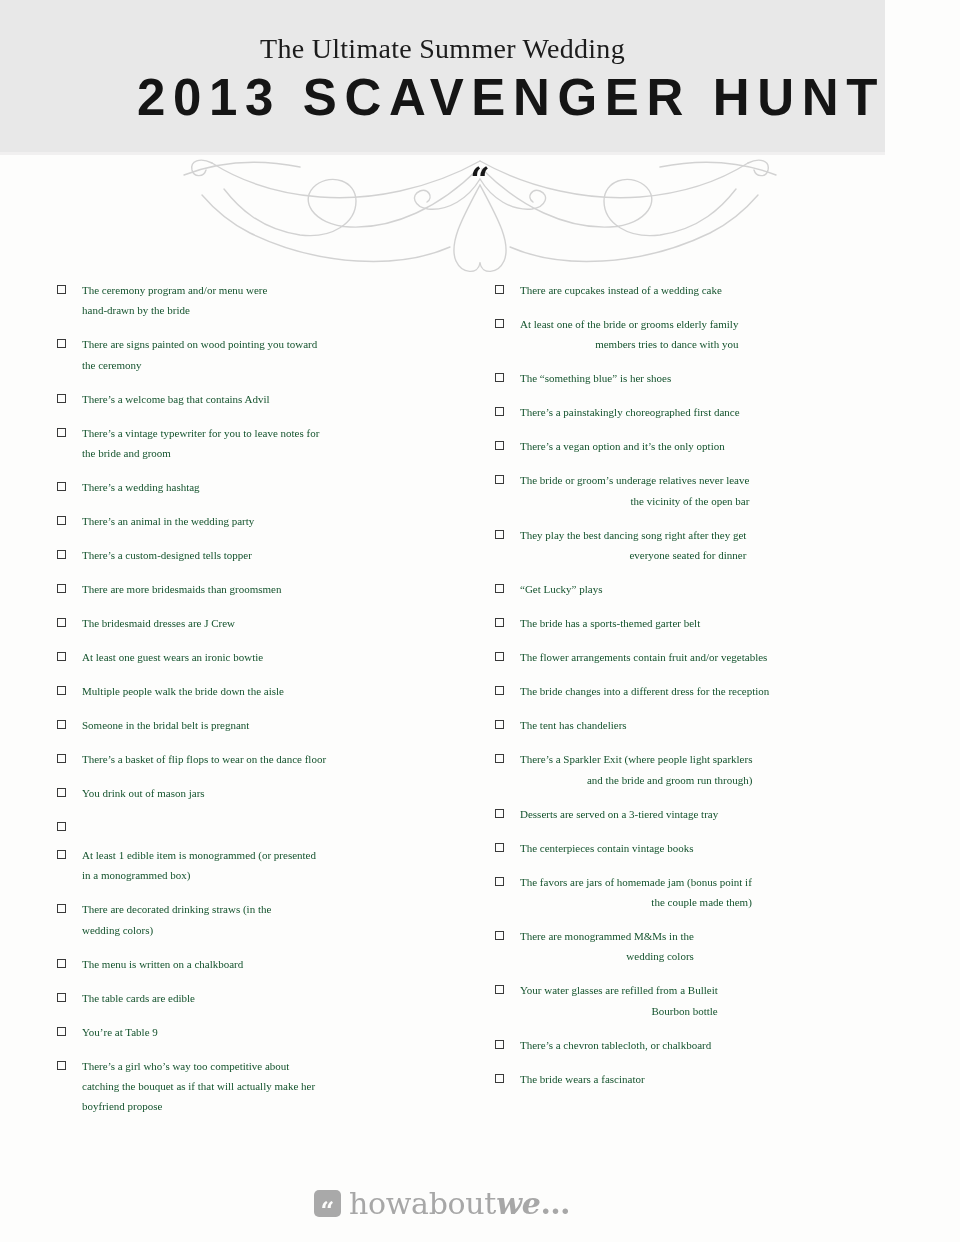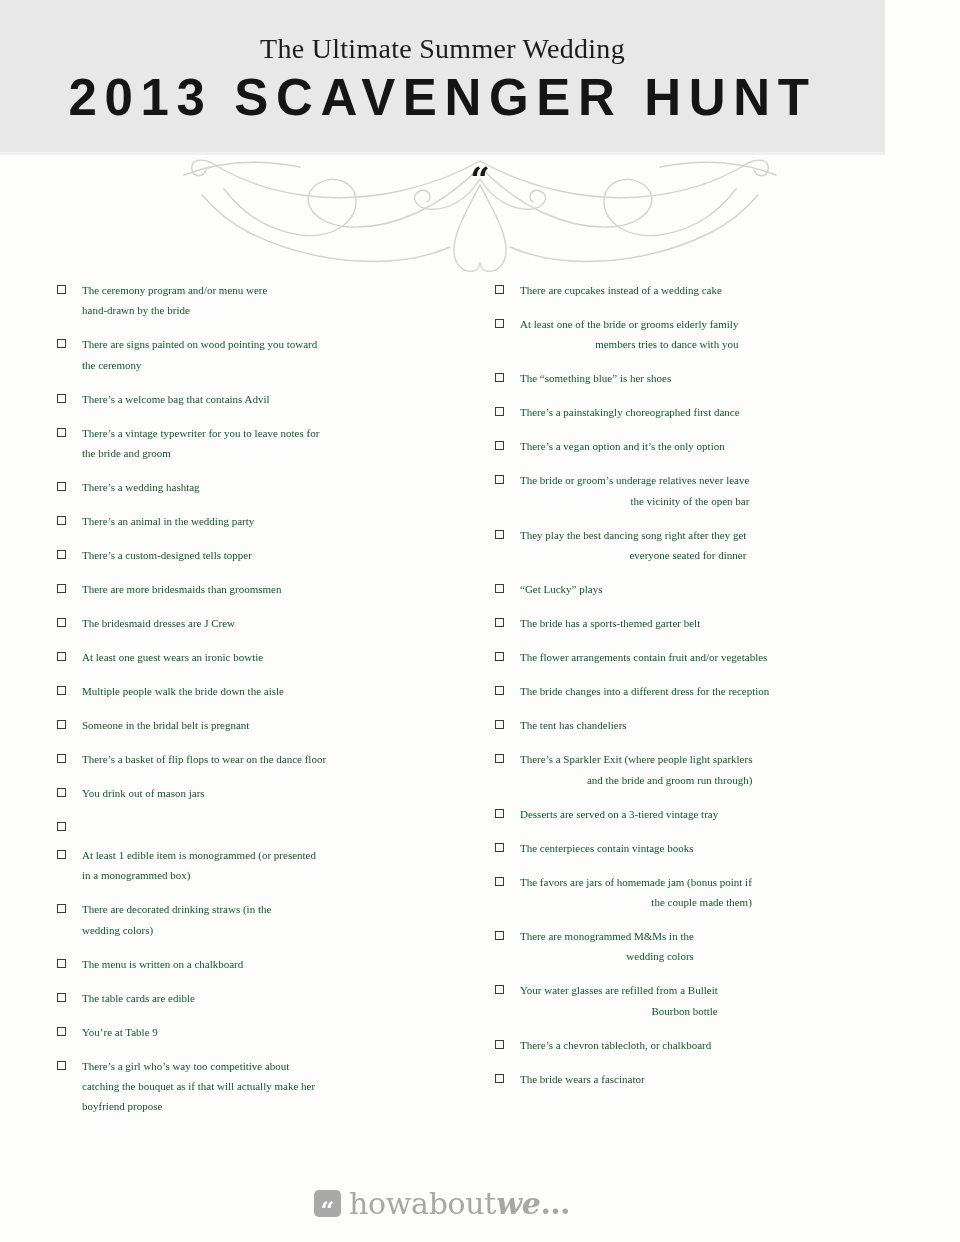--- a/index.html
+++ b/index.html
@@ -27,20 +27,21 @@
     letter-spacing: 0.01em;
   }
   .title {
     margin: 7px 0 0 0;
     font-family: "Liberation Sans", sans-serif;
     font-weight: 700;
     font-size: 51px;
     letter-spacing: 0.15em;
     color: #151515;
     line-height: 1;
+    text-align: right;
   }
 
   
   .flourish-wrap { position: relative; height: 122px; width: 960px; }
   .flourish-svg { position: absolute; left: 170px; top: 0; }
   .quote-mark {
     position: absolute; left: 50%; top: 4px;
     transform: translateX(-50%);
     font-family: "DejaVu Serif", serif;
     font-weight: 700;

